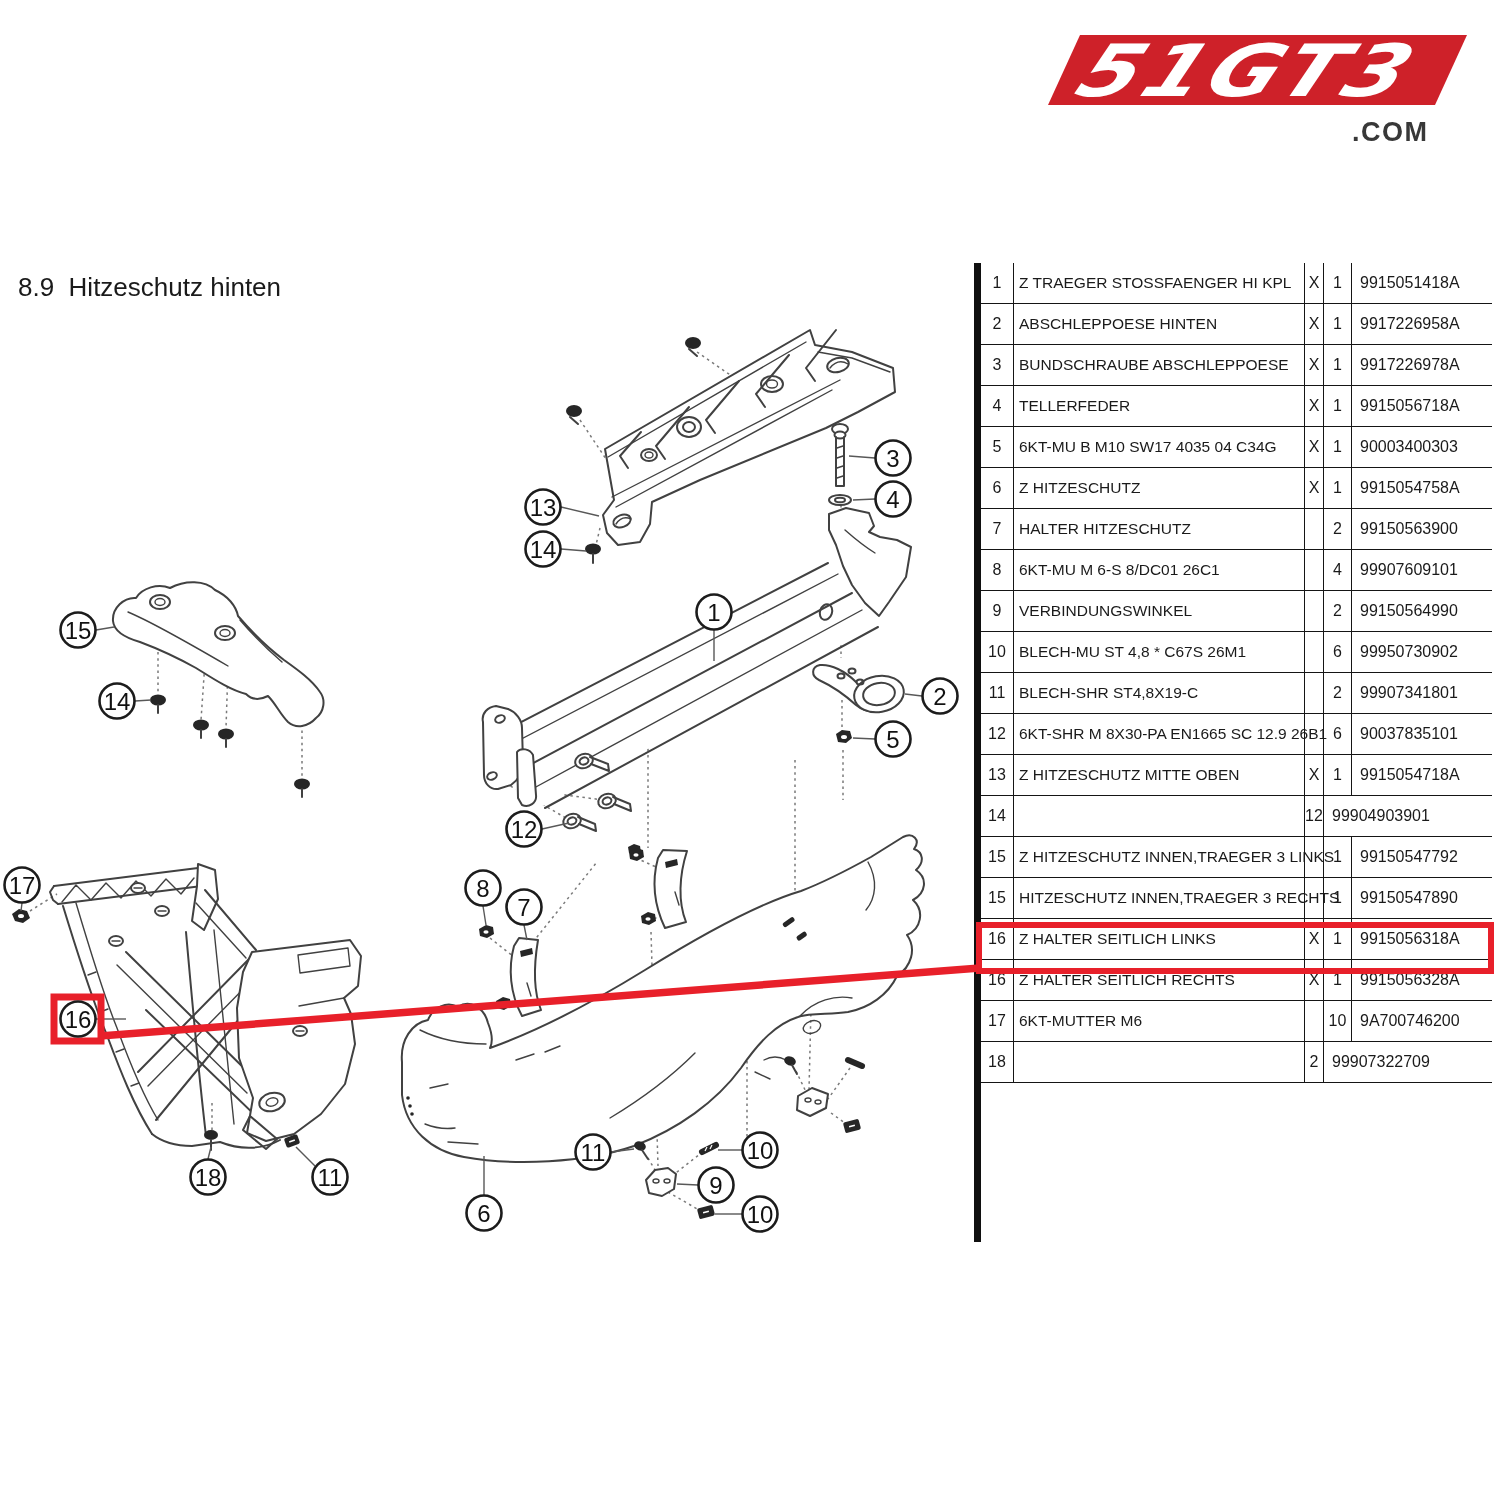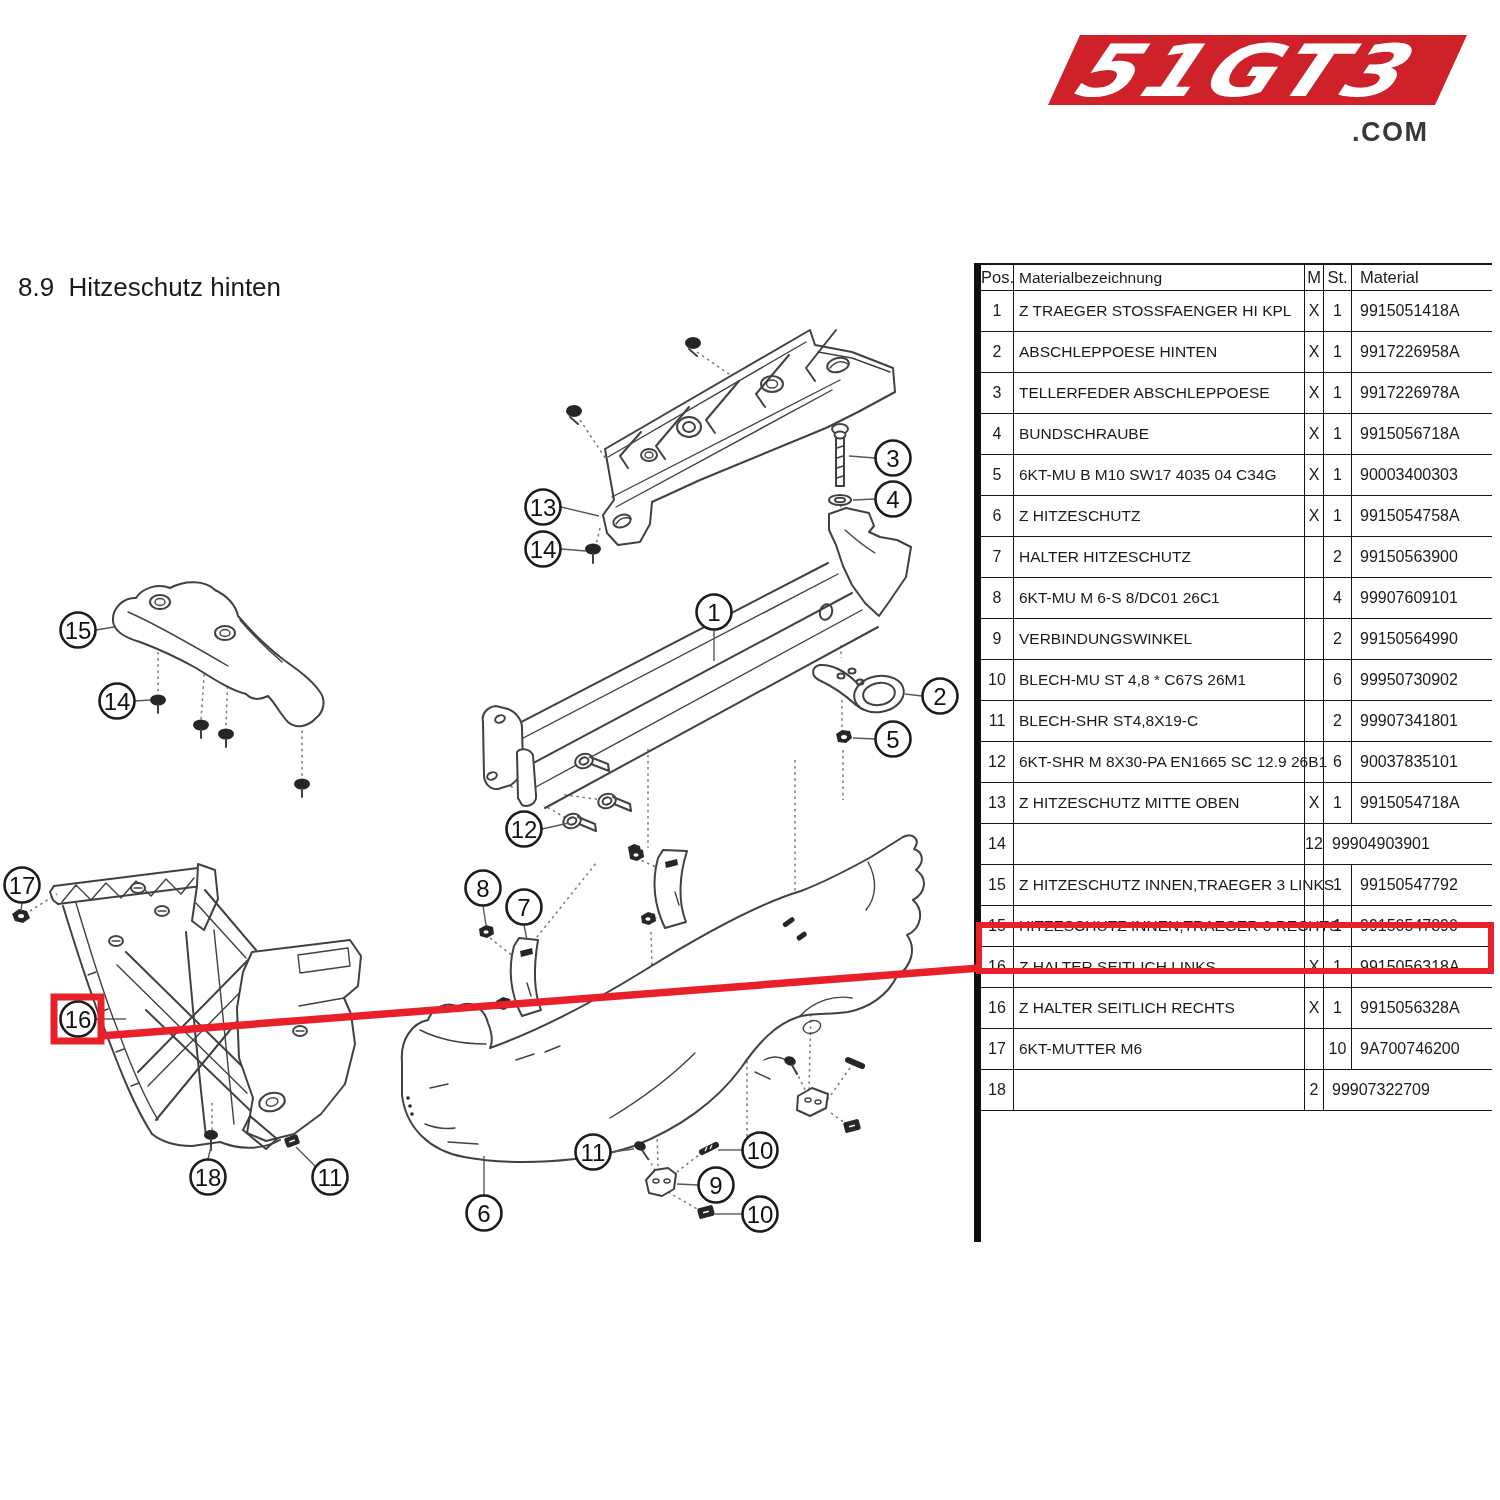--- a/index.html
+++ b/index.html
@@ -40,52 +40,45 @@
 </head>
 <body>
 
 <div class="canvas">
 
   <div class="page-title">8.9  Hitzeschutz hinten</div>
 
   <div class="side-bar"></div>
 
   <div class="parts-table">
-    <div class="thead">
-      <div class="cell c-pos">Pos.</div>
-      <div class="cell c-name">Materialbezeichnung</div>
-      <div class="cell c-m">M</div>
-      <div class="cell c-st">St.</div>
-      <div class="cell c-mat">Material</div>
-    </div>
     <div>
         <div class="trow">
           <div class="cell c-pos">1</div>
           <div class="cell c-name">Z TRAEGER STOSSFAENGER HI KPL</div>
           <div class="cell c-m">X</div>
           <div class="cell c-st">1</div>
           <div class="cell c-mat">9915051418A</div>
         </div>
         <div class="trow">
           <div class="cell c-pos">2</div>
           <div class="cell c-name">ABSCHLEPPOESE HINTEN</div>
           <div class="cell c-m">X</div>
           <div class="cell c-st">1</div>
           <div class="cell c-mat">9917226958A</div>
         </div>
         <div class="trow">
           <div class="cell c-pos">3</div>
-          <div class="cell c-name">TELLERFEDER ABSCHLEPPOESE</div>
+          <div class="cell c-name">BUNDSCHRAUBE ABSCHLEPPOESE</div>
           <div class="cell c-m">X</div>
           <div class="cell c-st">1</div>
           <div class="cell c-mat">9917226978A</div>
         </div>
         <div class="trow">
           <div class="cell c-pos">4</div>
-          <div class="cell c-name">BUNDSCHRAUBE</div>
+          <div class="cell c-name">TELLERFEDER</div>
           <div class="cell c-m">X</div>
           <div class="cell c-st">1</div>
           <div class="cell c-mat">9915056718A</div>
         </div>
         <div class="trow">
           <div class="cell c-pos">5</div>
           <div class="cell c-name">6KT-MU B M10 SW17 4035 04 C34G</div>
           <div class="cell c-m">X</div>
           <div class="cell c-st">1</div>
           <div class="cell c-mat">90003400303</div>

